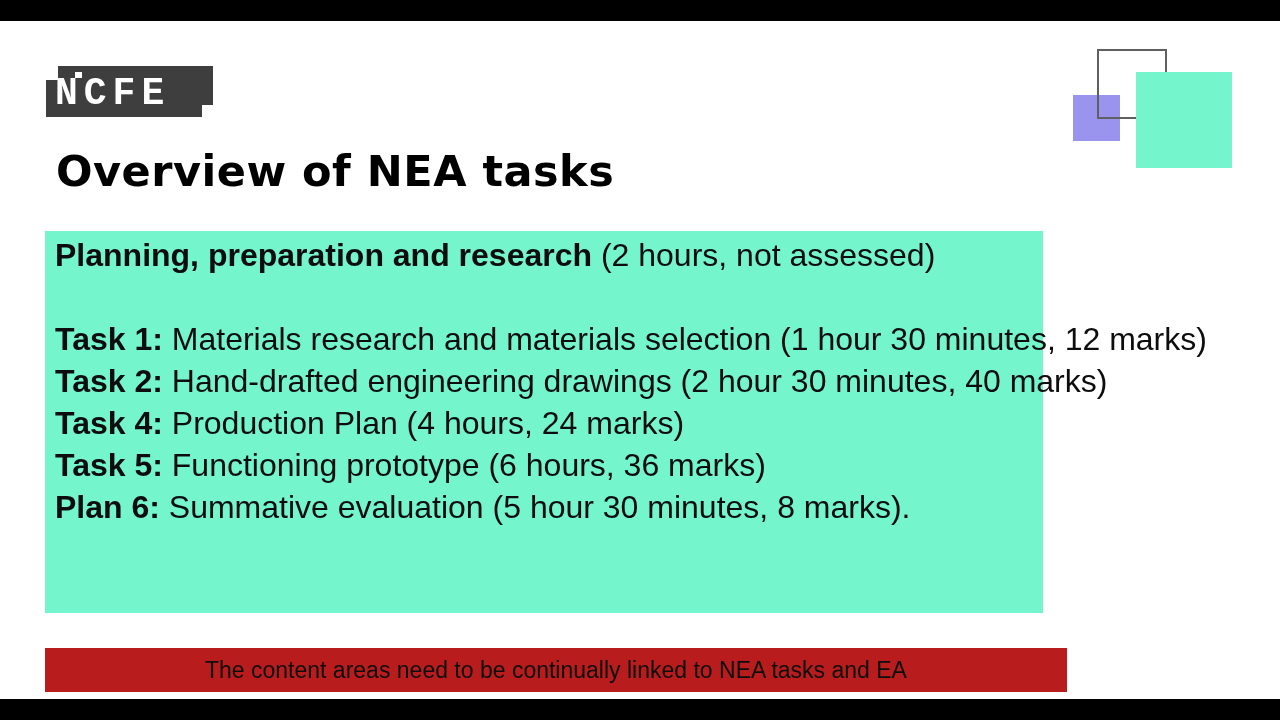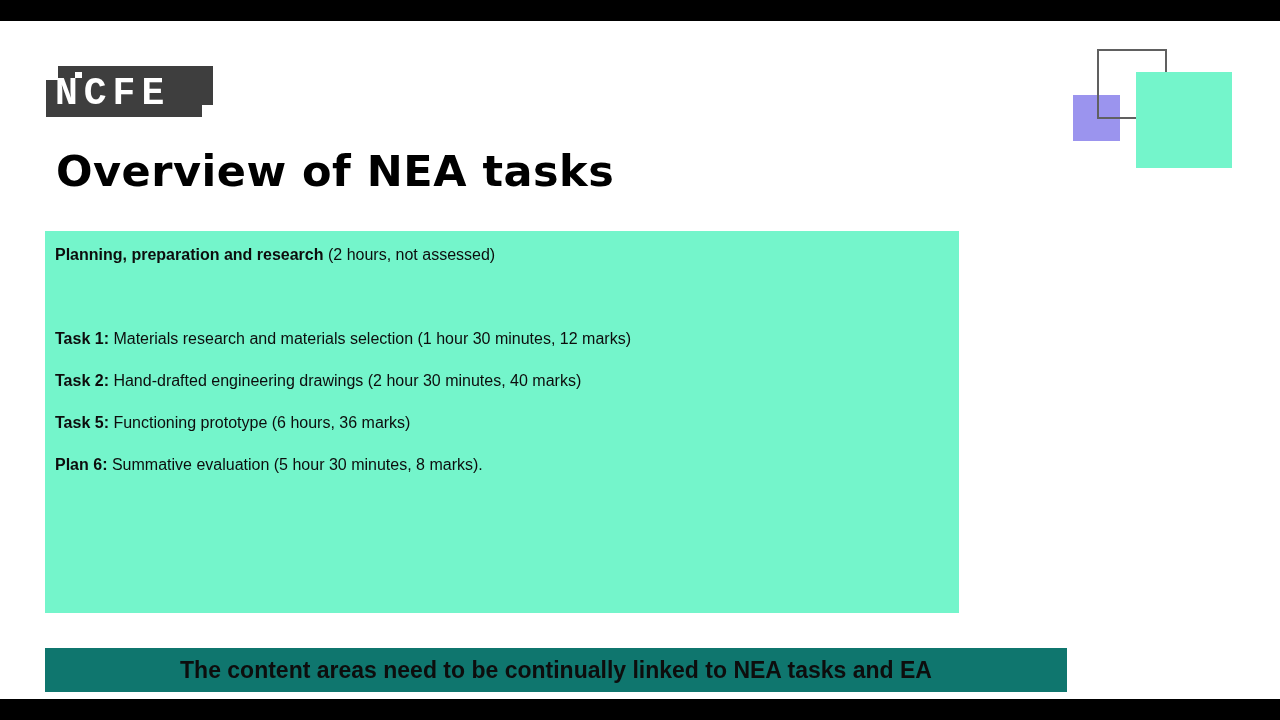--- a/index.html
+++ b/index.html
@@ -30,33 +30,33 @@
   }
 
   
   .deco{position:absolute;left:1070px;top:45px;width:170px;height:130px;}
   .sq-purple{position:absolute;left:3px;top:50px;width:47px;height:46px;background:#9b94ee;z-index:1;}
   .sq-outline{position:absolute;left:27px;top:4px;width:66px;height:66px;border:2px solid #606060;background:transparent;z-index:2;}
   .sq-mint{position:absolute;left:66px;top:27px;width:96px;height:96px;background:#74f5cb;z-index:3;}
 
   
   .overview-box{
-    position:absolute;left:45px;top:231px;width:914px;height:382px;
+    position:absolute;left:45px;top:231px;width:998px;height:382px;
     background:#74f5cb;box-sizing:border-box;padding:3px 10px;
-    color:#0d0d0d;font-size:16px;line-height:42px;
+    color:#0d0d0d;font-size:32px;line-height:42px;
   }
   .overview-box .line{white-space:nowrap;}
   .overview-box .spacer{height:42px;}
   .bold{font-weight:bold;}
 
   
   .footer-banner{
     position:absolute;left:45px;top:648px;width:1022px;height:44px;
-    background:#0f766e;color:#0d0d0d;
-    font-size:23px;font-weight:bold;line-height:44px;text-align:center;
+    background:#b91c1c;color:#0d0d0d;
+    font-size:23px;font-weight:normal;line-height:44px;text-align:center;
     white-space:nowrap;
   }
 </style>
 </head>
 <body>
 
 <div class="stage">
 
   <div class="letterbox top"></div>
 
@@ -73,20 +73,21 @@
     <div class="sq-purple"></div>
     <div class="sq-outline"></div>
     <div class="sq-mint"></div>
   </div>
 
   <div class="overview-box">
     <div class="line"><span class="bold">Planning, preparation and research</span><span> (2 hours, not assessed)</span></div>
     <div class="spacer"></div>
     <div class="line"><span class="bold">Task 1:</span><span> Materials research and materials selection (1 hour 30 minutes, 12 marks)</span></div>
     <div class="line"><span class="bold">Task 2:</span><span> Hand-drafted engineering drawings (2 hour 30 minutes, 40 marks)</span></div>
+    <div class="line"><span class="bold">Task 4:</span><span> Production Plan (4 hours, 24 marks)</span></div>
     <div class="line"><span class="bold">Task 5:</span><span> Functioning prototype (6 hours, 36 marks)</span></div>
     <div class="line"><span class="bold">Plan 6:</span><span> Summative evaluation (5 hour 30 minutes, 8 marks).</span></div>
   </div>
 
   <div class="footer-banner">The content areas need to be continually linked to NEA tasks and EA</div>
 
   <div class="letterbox bottom"></div>
 
 </div>
 

